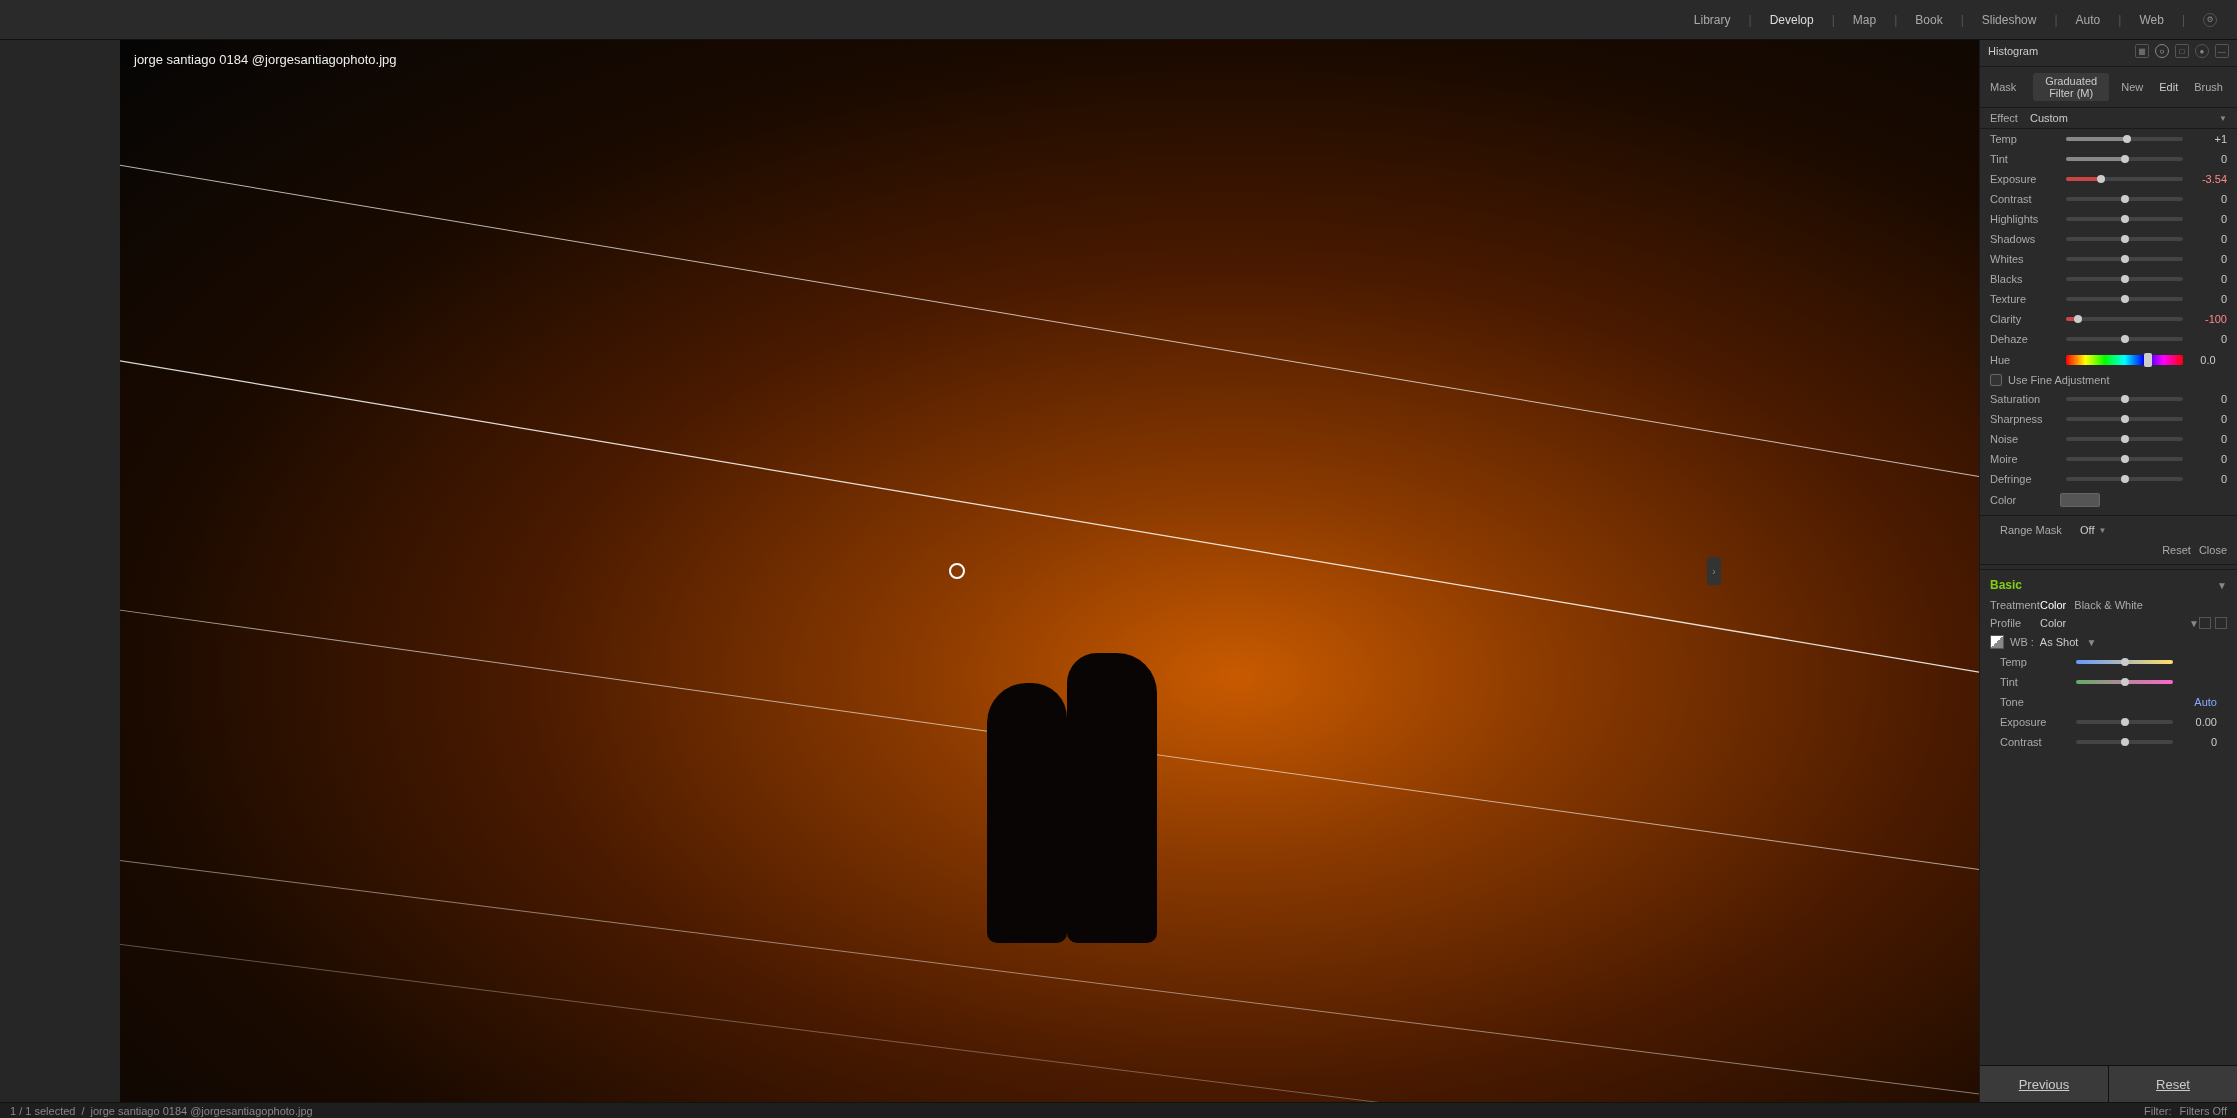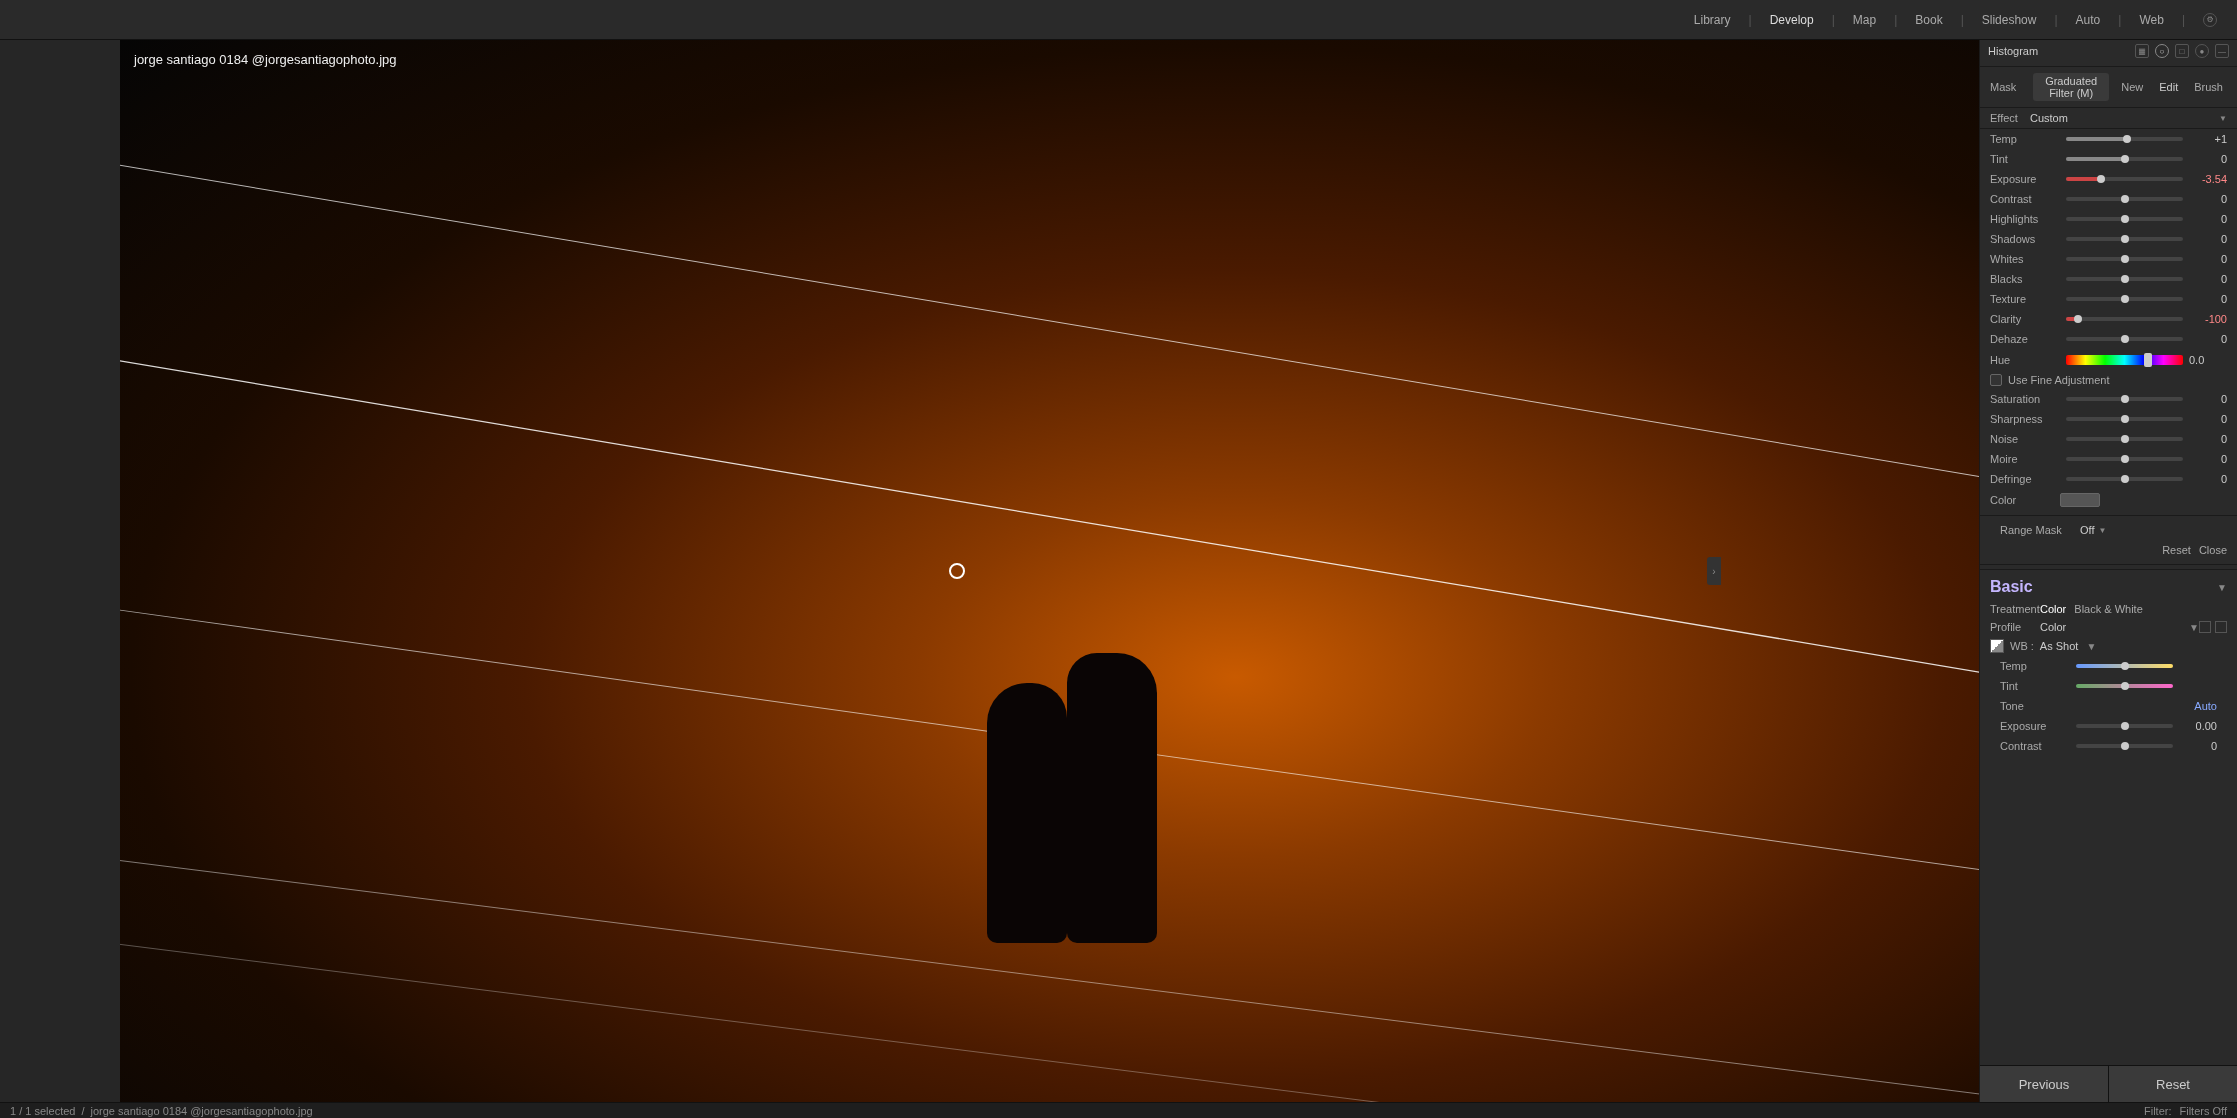--- a/index.html
+++ b/index.html
@@ -344,21 +344,21 @@
       background: #ccc;
       border-radius: 2px;
       top: -2px;
       left: 70%;
       transform: translateX(-50%);
     }
     .hue-value {
       color: #ccc;
       font-size: 11px;
       min-width: 38px;
-      text-align: left;
+      text-align: center;
     }
 
     
     .checkbox-row {
       display: flex;
       align-items: center;
       padding: 3px 10px;
       gap: 6px;
     }
     .adj-checkbox {
@@ -438,22 +438,22 @@
       padding: 4px 10px;
       border-top: 1px solid #1a1a1a;
     }
     .basic-header {
       display: flex;
       align-items: center;
       justify-content: space-between;
       padding: 4px 0;
     }
     .basic-title {
-      color: #c4b5fd;
-      font-size: 16px;
+      color: #84cc16;
+      font-size: 12px;
       font-weight: bold;
     }
     .basic-arrow {
       color: #888;
       font-size: 10px;
     }
 
     
     .treatment-row {
       display: flex;
@@ -528,20 +528,21 @@
       color: #ccc;
       font-size: 11px;
     }
 
     
     .bottom-actions {
       display: flex;
       padding: 0;
       border-top: 1px solid #111;
       flex-shrink: 0;
+      text-decoration: underline;
     }
     .bottom-btn {
       flex: 1;
       height: 36px;
       background: #3a3a3a;
       color: #ccc;
       font-size: 13px;
       border: none;
       border-right: 1px solid #111;
       cursor: pointer;

